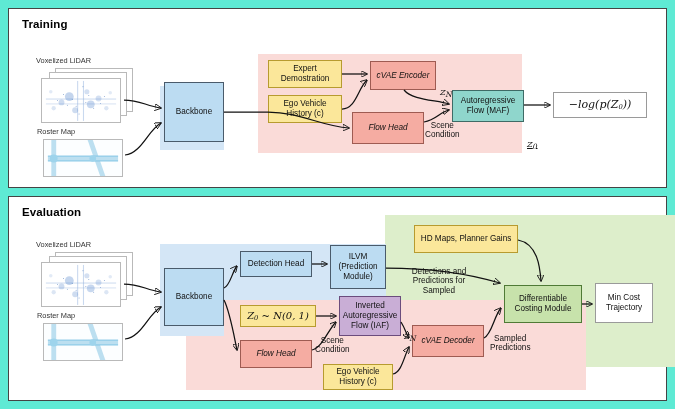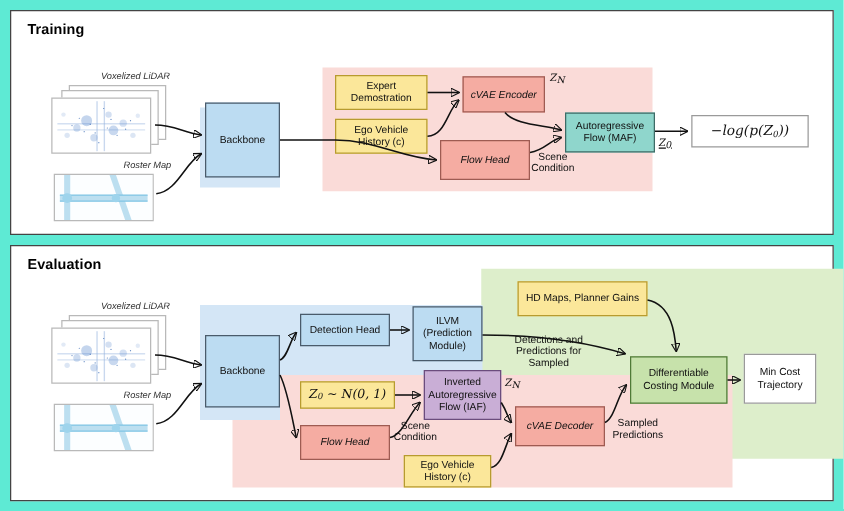--- a/index.html
+++ b/index.html
@@ -19,29 +19,29 @@
   .node{position:absolute;box-sizing:border-box;display:flex;align-items:center;justify-content:center;
         text-align:center;font-size:8.2px;line-height:1.18;color:#111;padding:1px 2px;}
   .n-blue{background:#bcdcf2;border:1.3px solid #4a5b6b;}
   .n-yellow{background:#fbe79a;border:1.3px solid #b79b2f;}
   .n-red{background:#f5aca2;border:1.3px solid #9e5b52;font-style:italic;}
   .n-teal{background:#8fd6cc;border:1.3px solid #3e6b66;}
   .n-purple{background:#c9aed6;border:1.3px solid #6b4c7d;}
   .n-green{background:#c7e2ab;border:1.3px solid #4f7a36;}
   .n-white{background:#ffffff;border:1px solid #9a9a9a;}
 
-  .math{font-family:"DejaVu Serif",serif;font-style:italic;font-size:11px;}
+  .math{font-family:"DejaVu Serif",serif;font-style:italic;font-size:11px;margin-top:30px;}
   .math .sub{font-size:7.5px;vertical-align:-.22em;font-style:italic;}
   .mathbox{font-family:"DejaVu Serif",serif;font-style:italic;font-size:9.5px;}
   .mathbox .sub{font-size:6.8px;vertical-align:-.22em;}
 
   .edgelabel{position:absolute;font-size:8.2px;line-height:1.15;color:#111;text-align:center;}
   .edgelabel.left{text-align:center;}
 
-  .caption{position:absolute;font-size:7.4px;color:#333;text-align:right;width:100px;font-style:italic;}
+  .caption{position:absolute;font-size:7.4px;color:#333;text-align:left;width:100px;}
 
   svg.links{position:absolute;left:0;top:0;width:675px;height:409px;overflow:visible;}
   svg.links path,svg.links line{fill:none;stroke:#111;stroke-width:1.25;}
 
   
   .thumb{position:absolute;background:#fff;border:1px solid #b9b9b9;box-sizing:border-box;overflow:hidden;}
   .lidar-dots{position:absolute;inset:0;}
   .roadmap{position:absolute;inset:0;background:#fbfdfe;}
 </style>
 </head>

